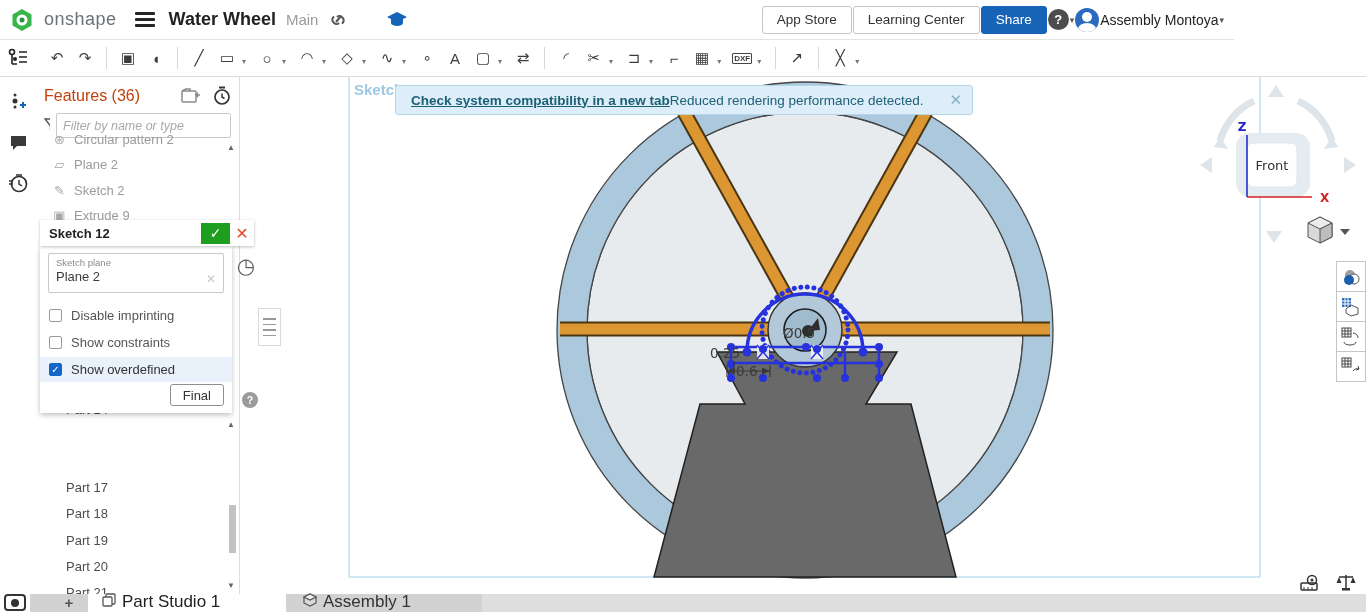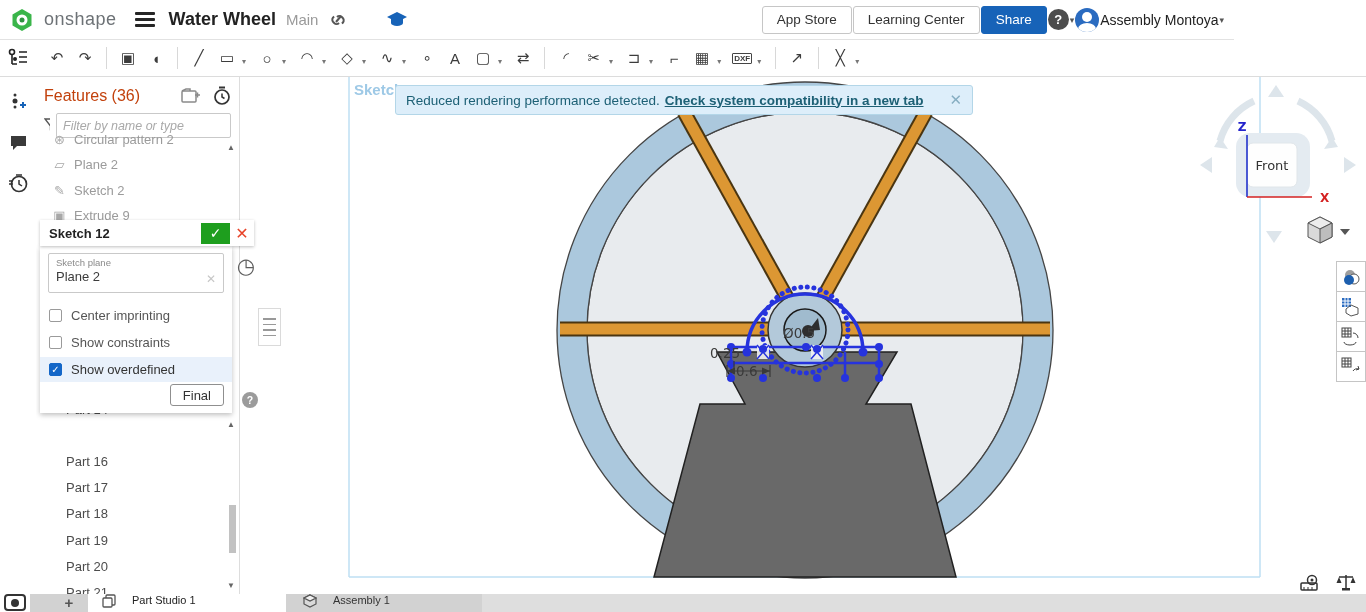--- a/index.html
+++ b/index.html
@@ -96,21 +96,21 @@
   #measure-ic{position:absolute;left:1300px;top:574px;z-index:12;cursor:pointer}
   #mass-ic{position:absolute;left:1336px;top:573px;z-index:12;cursor:pointer}
 
   
   #bottombar{position:absolute;left:0;top:594px;width:1366px;height:18px;z-index:40;background:#fff}
   #bb-gray{position:absolute;left:30px;top:0;width:1336px;height:18px;background:#d2d2d2}
   #bb-scroll{position:absolute;left:482px;top:0;width:884px;height:18px;background:#dedede}
   #capture-ic{position:absolute;left:4px;top:0;width:22px;height:17px;border:2px solid #333;border-radius:4px;display:flex;align-items:center;justify-content:center;cursor:pointer}
   #capture-ic i{width:8px;height:8px;border-radius:50%;background:#333}
   #plus-tab{position:absolute;left:52px;top:0;width:34px;height:18px;color:#555;font-size:15px;font-weight:bold;text-align:center;line-height:17px;cursor:pointer}
-  .tab{position:absolute;top:0;height:18px;display:flex;align-items:flex-start;gap:16px;font-size:11px;color:#222;padding:0 14px;cursor:pointer}
+  .tab{position:absolute;top:0;height:18px;display:flex;align-items:flex-end;gap:6px;font-size:17px;color:#222;padding:0 14px;cursor:pointer}
   .tab.active{background:#fff}
   #tab-0{left:88px;width:198px}
   #tab-1{left:289px;width:190px;color:#333}
 </style>
 </head>
 <body>
 
 <div id="canvas">
 <svg width="1126" height="519" viewBox="240 77 1126 519">
 
@@ -180,22 +180,22 @@
     <line x1="770" y1="365" x2="770" y2="377" stroke="#3a3a3a" stroke-width="1.2"></line>
     <path d="M727,371 l8,-3.5 v7 Z M770,371 l-8,-3.5 v7 Z" stroke="none"></path>
     <text x="736" y="376" font-size="13.5">0.6</text>
   </g>
 </svg>
 </div>
 
 <div id="sketch-label">Sketch 12</div>
 
 <div id="banner">
+  <span id="banner-link">Check system compatibility in a new tab</span>
   <span id="banner-text">Reduced rendering performance detected.</span>
-  <span id="banner-link">Check system compatibility in a new tab</span>
   <span id="banner-close">✕</span>
 </div>
 
 <svg class="abs" style="left:1190px;top:77px;z-index:11" width="176" height="176" viewBox="0 0 176 176">
   <path d="M30,64 A62,62 0 0 1 64,24" fill="none" stroke="#dde5eb" stroke-width="7"></path>
   <path d="M108,24 A62,62 0 0 1 142,64" fill="none" stroke="#dde5eb" stroke-width="7"></path>
   <path d="M24,70 l14,2 -8,-12 Z" fill="#dde5eb"></path>
     <path d="M148,70 l-14,2 8,-12 Z" fill="#dde5eb"></path>
   <polygon points="86,8 78,20 94,20" fill="#dde5eb"></polygon>
   <polygon points="84,166 76,154 92,154" fill="#dde5eb"></polygon>
@@ -416,23 +416,20 @@
       <div class="feat-row" style="top: 70.5px;">
         <span class="fic">▣</span>
         <span>Extrude 9</span>
       </div>
     </div>
   <span class="scroll-arrow" style="left:191px;top:66px">▲</span>
   <div id="parts-list">
       <div class="part-row" style="top: -9px;">
         <span>Part 14</span>
       </div>
-      <div class="part-row" style="top: 43.4px;">
-        <span>Part 16</span>
-      </div>
       <div class="part-row" style="top: 69.6px;">
         <span>Part 17</span>
       </div>
       <div class="part-row" style="top: 95.8px;">
         <span>Part 18</span>
       </div>
       <div class="part-row" style="top: 122px;">
         <span>Part 19</span>
       </div>
       <div class="part-row" style="top: 148.2px;">
@@ -461,21 +458,21 @@
 </div>
 <div id="dialog-body">
   <div id="plane-field">
     <div class="flabel">Sketch plane</div>
     <div class="fval">Plane 2</div>
     <span id="plane-clear">✕</span>
   </div>
   <div id="dialog-checks">
       <div class="chk-row" style="top: 57px;">
         <span class="cbox">✓</span>
-        <span>Center imprinting</span>
+        <span>Disable imprinting</span>
       </div>
       <div class="chk-row" style="top: 84px;">
         <span class="cbox">✓</span>
         <span>Show constraints</span>
       </div>
       <div class="chk-row checked" style="top: 111px;">
         <span class="cbox">✓</span>
         <span>Show overdefined</span>
       </div>
     </div>

